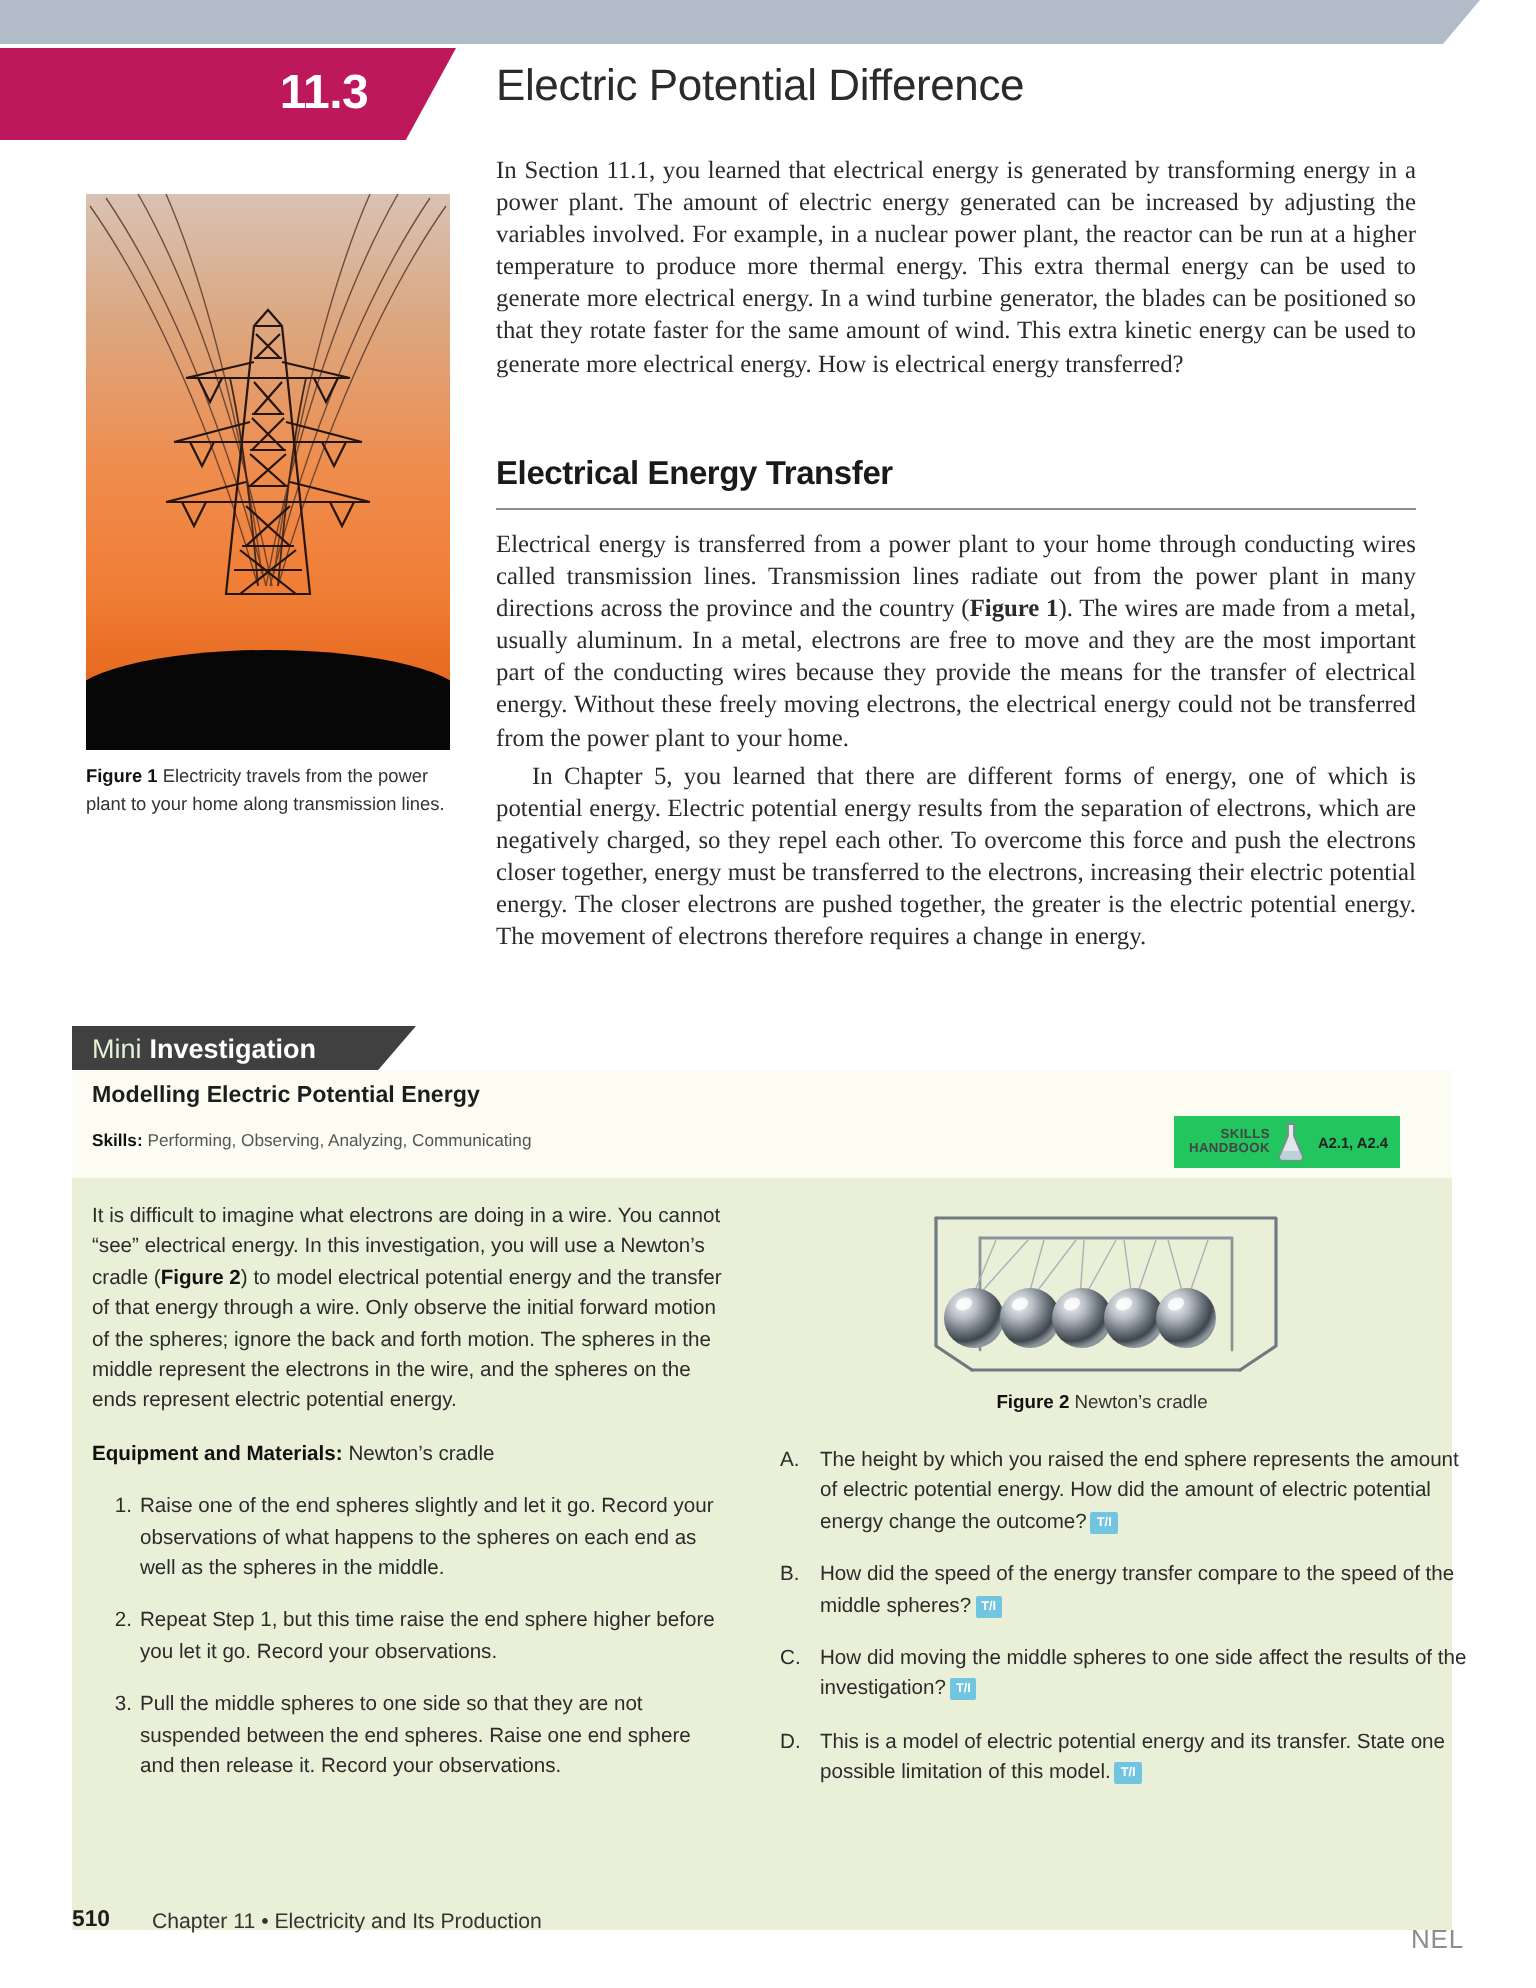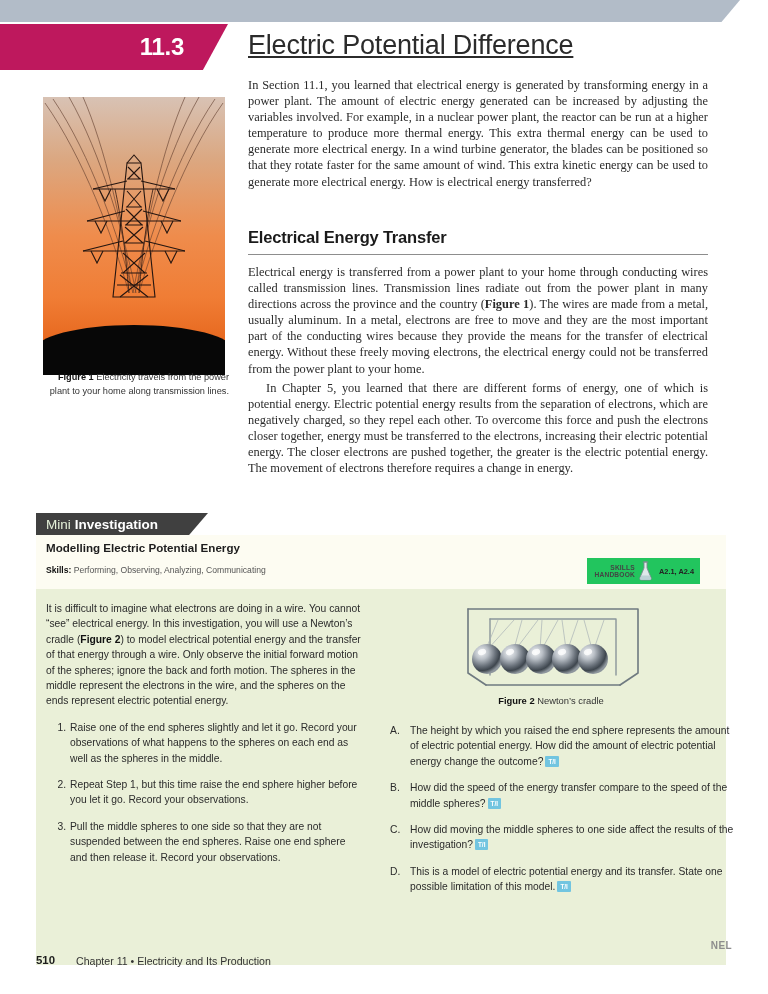--- a/index.html
+++ b/index.html
@@ -41,25 +41,24 @@
     color: #ffffff;
     font-size: 24px;
     font-weight: bold;
     letter-spacing: -0.3px;
   }
 
   
   .section-title {
     position: absolute;
     left: 248px; top: 30px;
-    font-size: 27px;
+    font-size: 22px;
     color: #2b2b2b;
     font-weight: normal;
     letter-spacing: -0.2px;
-    text-decoration: underline;
   }
 
   
   .photo {
     position: absolute;
     left: 43px; top: 97px;
     width: 182px; height: 278px;
     background:
       linear-gradient(to bottom,
         #d8c2b4 0%,
@@ -75,26 +74,25 @@
     left: -5%; bottom: 0;
     width: 110%; height: 50px;
     background: #070707;
     border-radius: 50% 50% 0 0 / 26px 26px 0 0;
   }
   .photo svg { position: absolute; left: 0; top: 0; }
 
   
   .fig1-caption {
     position: absolute;
-    left: 43px; top: 371px;
+    left: 43px; top: 382px;
     width: 186px;
     font-size: 9.2px;
     line-height: 13.6px;
     color: #333333;
-    text-align: right;
   }
   .fig1-caption b { color: #111111; }
 
   
   .col {
     position: absolute;
     left: 248px;
     width: 460px;
     font-family: "Liberation Serif", serif;
     font-size: 12.4px;
@@ -299,23 +297,23 @@
     color: #1d1d1d;
   }
   .footer-text {
     position: absolute;
     left: 76px; top: 955px;
     font-size: 10.6px;
     color: #333333;
   }
   .footer-nel {
     position: absolute;
-    right: 36px; top: 940px;
-    font-size: 10px;
-    font-weight: bold;
+    right: 36px; top: 962px;
+    font-size: 13px;
+    font-weight: normal;
     color: #8d8d8d;
     letter-spacing: 0.4px;
   }
 </style>
 </head>
 <body>
 
 <div class="top-banner"></div>
 
 <div class="section-tab">
@@ -415,20 +413,21 @@
       <path d="M3.3 14.5 L11.7 14.5 L13 17.4 A1.4 1.4 0 0 1 11.7 19 L3.3 19 A1.4 1.4 0 0 1 2 17.4 Z" fill="#b9cfd4" opacity="0.9"></path>
     </svg>
     <span class="codes">A2.1, A2.4</span>
   </div>
 
   <div class="mi-body">
 
     <div class="mi-left">
       <p><span>It is difficult to imagine what electrons are doing in a wire. You cannot “see” electrical energy. In this investigation, you will use a Newton’s cradle (</span><b>Figure 2</b><span>) to model electrical potential energy and the transfer of that energy through a wire. Only observe the initial forward motion of the spheres; ignore the back and forth motion. The spheres in the middle represent the electrons in the wire, and the spheres on the ends represent electric potential energy.</span></p>
 
+      <p><b>Equipment and Materials:</b> <span>Newton’s cradle</span></p>
 
       <ol class="steps">
         <li>Raise one of the end spheres slightly and let it go. Record your observations of what happens to the spheres on each end as well as the spheres in the middle.</li>
         <li>Repeat Step 1, but this time raise the end sphere higher before you let it go. Record your observations.</li>
         <li>Pull the middle spheres to one side so that they are not suspended between the end spheres. Raise one end sphere and then release it. Record your observations.</li>
       </ol>
     </div>
 
     <div class="mi-right">
 

